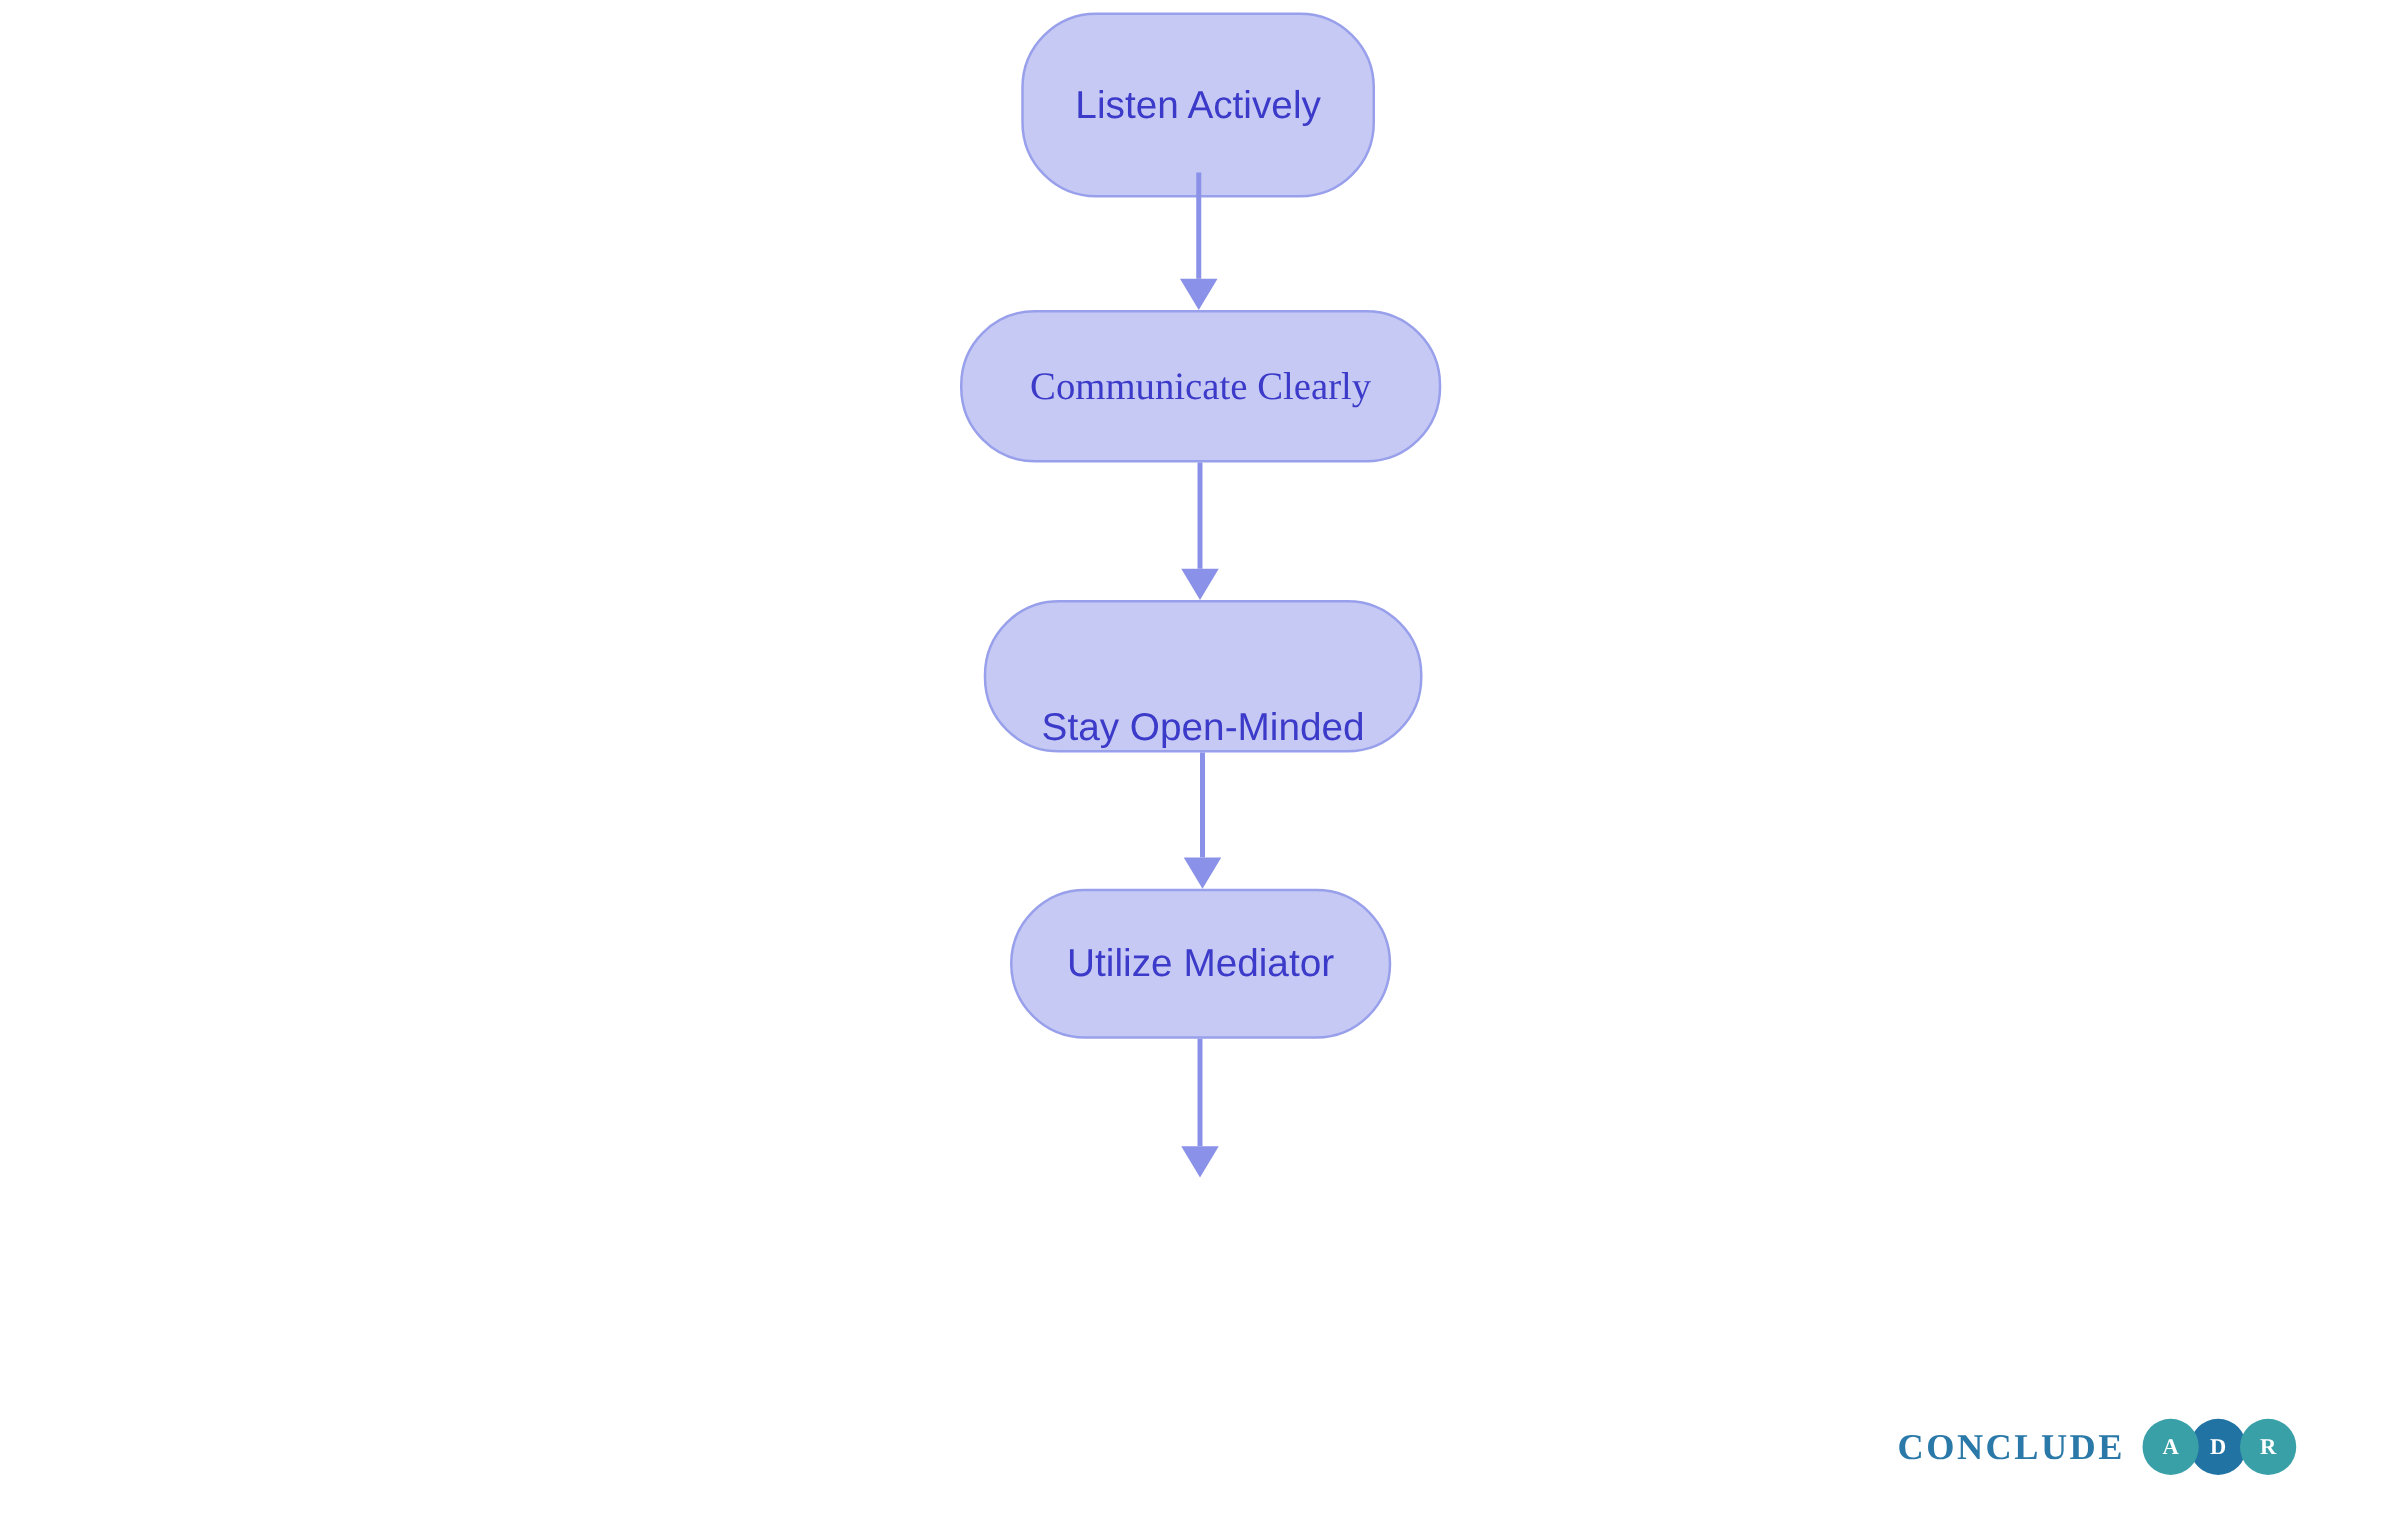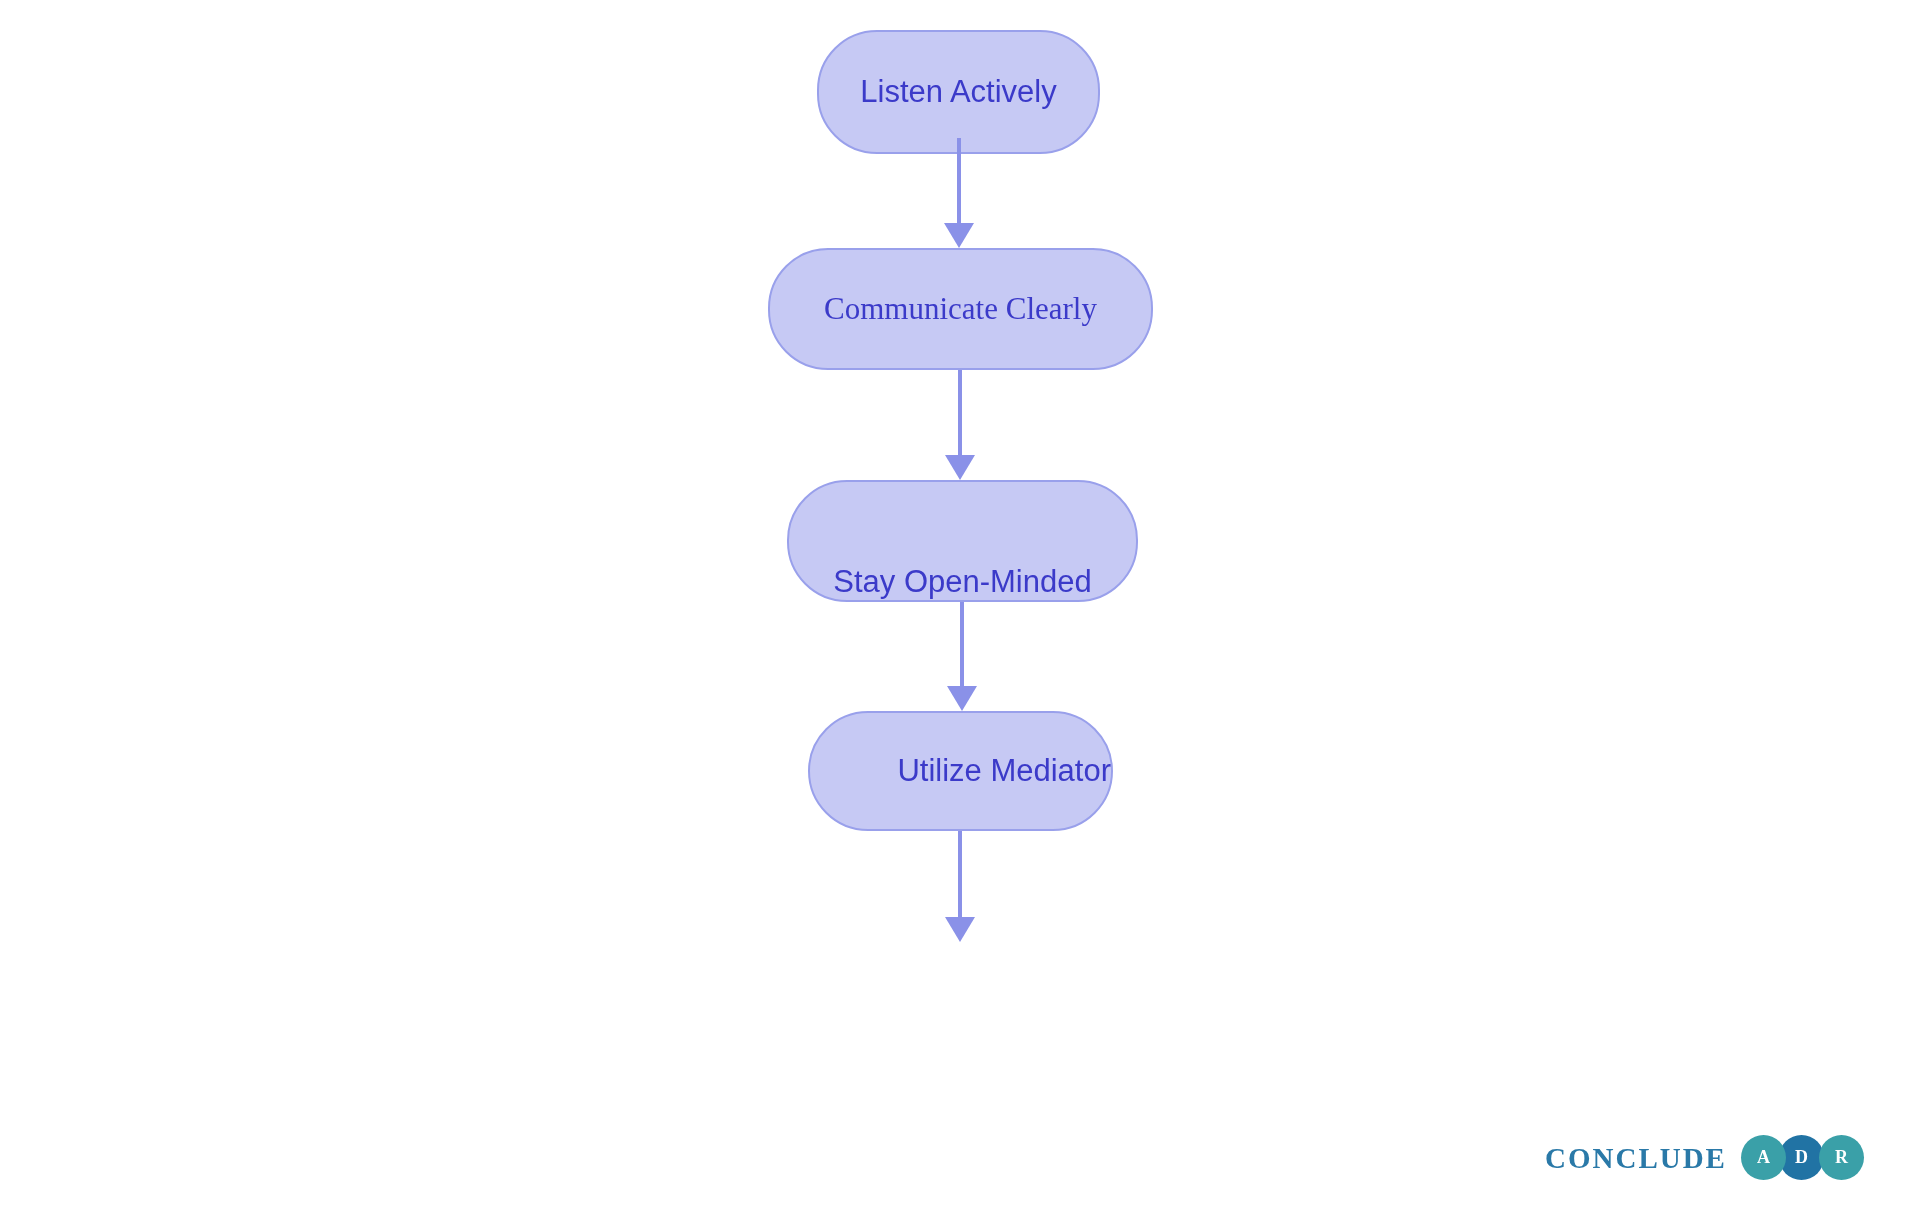--- a/index.html
+++ b/index.html
@@ -44,21 +44,20 @@
     border-right: 15px solid transparent;
     border-top: 25px solid var(--arrow-color, #8a91e8);
   }
   .logo {
     position: absolute;
     left: 1518px;
     top: 1130px;
     height: 56px;
     display: flex;
     align-items: center;
-    margin-left: 27px;
   }
   .logo .wordmark {
     font-family: "Liberation Serif", "DejaVu Serif", serif;
     font-weight: bold;
     font-size: 29px;
     letter-spacing: 2px;
     color: var(--logo-text, #2a79a8);
   }
   .logo .badges {
     position: relative;
@@ -82,33 +81,33 @@
   }
   .badge.pos-a { left: 0px;  z-index: 2; }
   .badge.pos-d { left: 38px; z-index: 1; }
   .badge.pos-r { left: 78px; z-index: 2; }
 </style>
 </head>
 <body>
 
 <div class="canvas">
 
-  <div class="flow-node" style="left:817px; top:30px;  width:283px; height:124px;">
+  <div class="flow-node" style="left:817px; top:10px;  width:283px; height:148px;">
     <span>Listen Actively</span>
   </div>
 
   <div class="flow-node" style="left:768px; top:248px; width:385px; height:122px;font-family:Liberation Serif, serif;">
     <span>Communicate Clearly</span>
   </div>
 
   <div class="flow-node" style="left:787px; top:480px; width:351px; height:122px;align-items:flex-end;">
     <span>Stay Open-Minded</span>
   </div>
 
-  <div class="flow-node" style="left:808px; top:711px; width:305px; height:120px;justify-content:flex-end;">
+  <div class="flow-node" style="left:808px; top:711px; width:305px; height:120px;">
     <span>Utilize Mediator</span>
   </div>
 
 
   <div class="flow-arrow" style="left:944px; top:138px; height:110px;">
     <div class="shaft"></div>
     <div class="head"></div>
   </div>
 
   <div class="flow-arrow" style="left:945px; top:370px; height:110px;">

